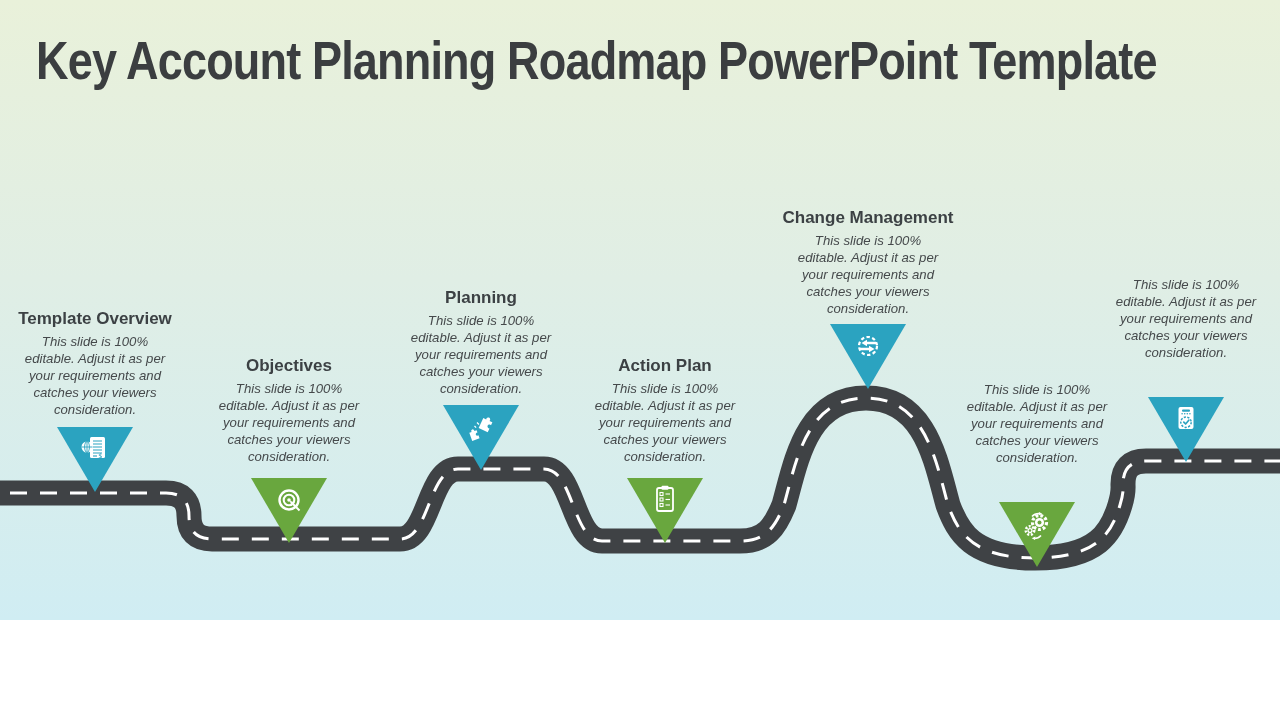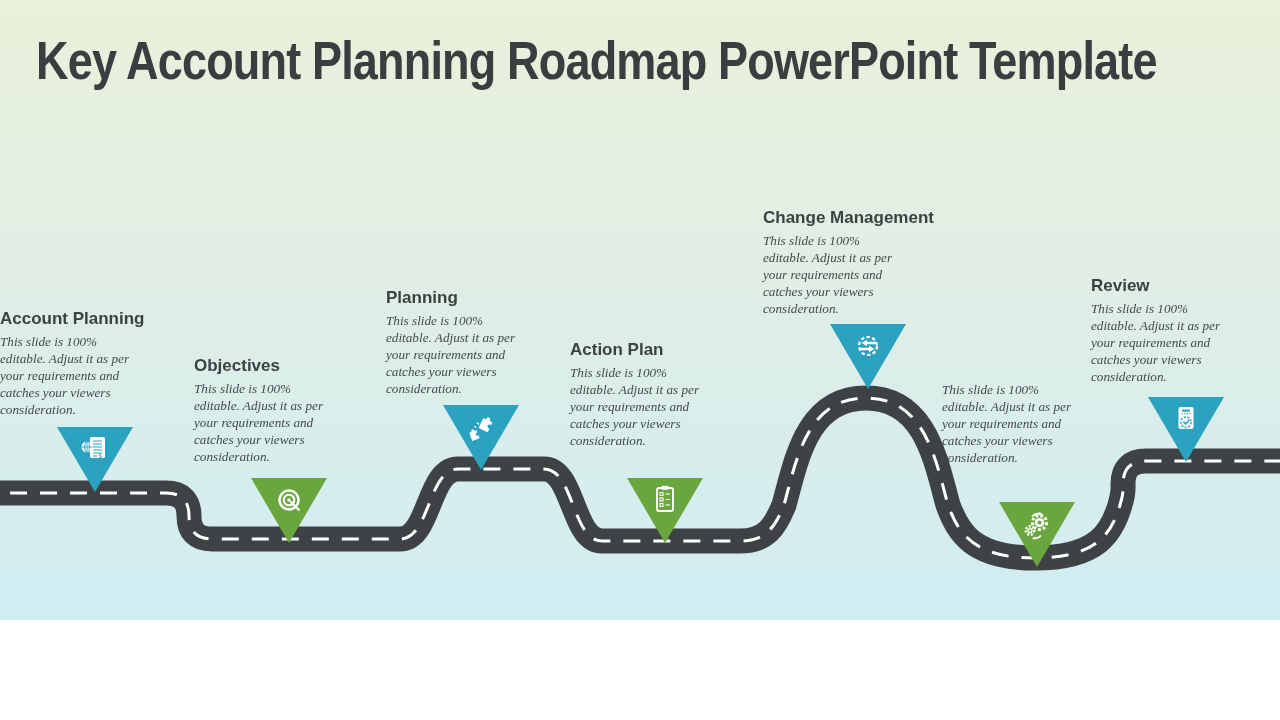--- a/index.html
+++ b/index.html
@@ -16,23 +16,23 @@
   }
   .slide-title{
     position:absolute;left:36px;top:30px;margin:0;white-space:nowrap;
     font-weight:700;font-size:53px;letter-spacing:-1px;color:var(--title_text);
     transform:scaleX(.85);transform-origin:left top;
     font-family:"Liberation Sans",sans-serif;
   }
   .road-svg{position:absolute;left:0;top:0}
   .road-body{fill:none;stroke:var(--road);stroke-width:25;stroke-linejoin:round}
   .road-dashes{fill:none;stroke:var(--dash);stroke-width:3;stroke-dasharray:17 13}
-  .milestone{position:absolute;}
+  .milestone{position:absolute;text-align:center}
   .ms-label{font-weight:700;font-size:17px;line-height:20px;color:var(--heading_text);margin-bottom:4px;font-family:"Liberation Sans",sans-serif}
-  .ms-desc{font-style:italic;font-size:13.2px;line-height:17px;color:var(--body_text);font-family:Liberation Serif, serif}
+  .ms-desc{font-style:italic;font-size:13.2px;line-height:17px;color:var(--body_text);font-family:Liberation Sans, sans-serif}
   .marker{position:absolute;overflow:visible}
   .marker.teal{color:var(--teal)}
   .marker.green{color:var(--green)}
 </style>
 </head>
 <body>
 
 <div class="slide">
 
   <h1 class="slide-title">Key Account Planning Roadmap PowerPoint Template</h1>
@@ -48,21 +48,21 @@
     <path class="road-dashes" d="M -20 493 L 166 493 Q 189 493 189 516 Q 189 539 212 539 L 400 539
          C 430 539 428 469 458 469 L 544 469
          C 574 469 572 541 602 541 L 740 541
          C 766 541 775 527 784 505 C 796 462 806 398 866 398
          C 926 398 936 462 948 505 C 958 532 972 558 1035 558
          C 1098 558 1112 532 1120 505 C 1124 492 1123 488 1123 484
          Q 1123 461 1146 461 L 1300 461"></path>
   </svg>
 
   <div class="milestone" style="left:0px;top:309px;width:190px">
-    <div class="ms-label">Account Planning</div>
+    <div class="ms-label">Template Overview</div>
     <div class="ms-desc">
         <div>This slide is 100%</div>
         <div>editable. Adjust  it as per</div>
         <div>your requirements and</div>
         <div>catches your viewers</div>
         <div>consideration.</div>
       </div>
   </div>
   <div class="milestone" style="left:194px;top:356px;width:190px">
     <div class="ms-label">Objectives</div>
@@ -77,21 +77,21 @@
   <div class="milestone" style="left:386px;top:288px;width:190px">
     <div class="ms-label">Planning</div>
     <div class="ms-desc">
         <div>This slide is 100%</div>
         <div>editable. Adjust  it as per</div>
         <div>your requirements and</div>
         <div>catches your viewers</div>
         <div>consideration.</div>
       </div>
   </div>
-  <div class="milestone" style="left:570px;top:340px;width:190px">
+  <div class="milestone" style="left:570px;top:356px;width:190px">
     <div class="ms-label">Action Plan</div>
     <div class="ms-desc">
         <div>This slide is 100%</div>
         <div>editable. Adjust  it as per</div>
         <div>your requirements and</div>
         <div>catches your viewers</div>
         <div>consideration.</div>
       </div>
   </div>
   <div class="milestone" style="left:763px;top:208px;width:210px">
@@ -107,21 +107,20 @@
   <div class="milestone" style="left:942px;top:381px;width:190px">
     <div class="ms-desc">
         <div>This slide is 100%</div>
         <div>editable. Adjust  it as per</div>
         <div>your requirements and</div>
         <div>catches your viewers</div>
         <div>consideration.</div>
       </div>
   </div>
   <div class="milestone" style="left:1091px;top:276px;width:190px">
-    <div class="ms-label">Review</div>
     <div class="ms-desc">
         <div>This slide is 100%</div>
         <div>editable. Adjust  it as per</div>
         <div>your requirements and</div>
         <div>catches your viewers</div>
         <div>consideration.</div>
       </div>
   </div>
 
   <svg class="marker teal" width="84" height="74" viewBox="0 0 84 74" style="left:53px;top:425px">

